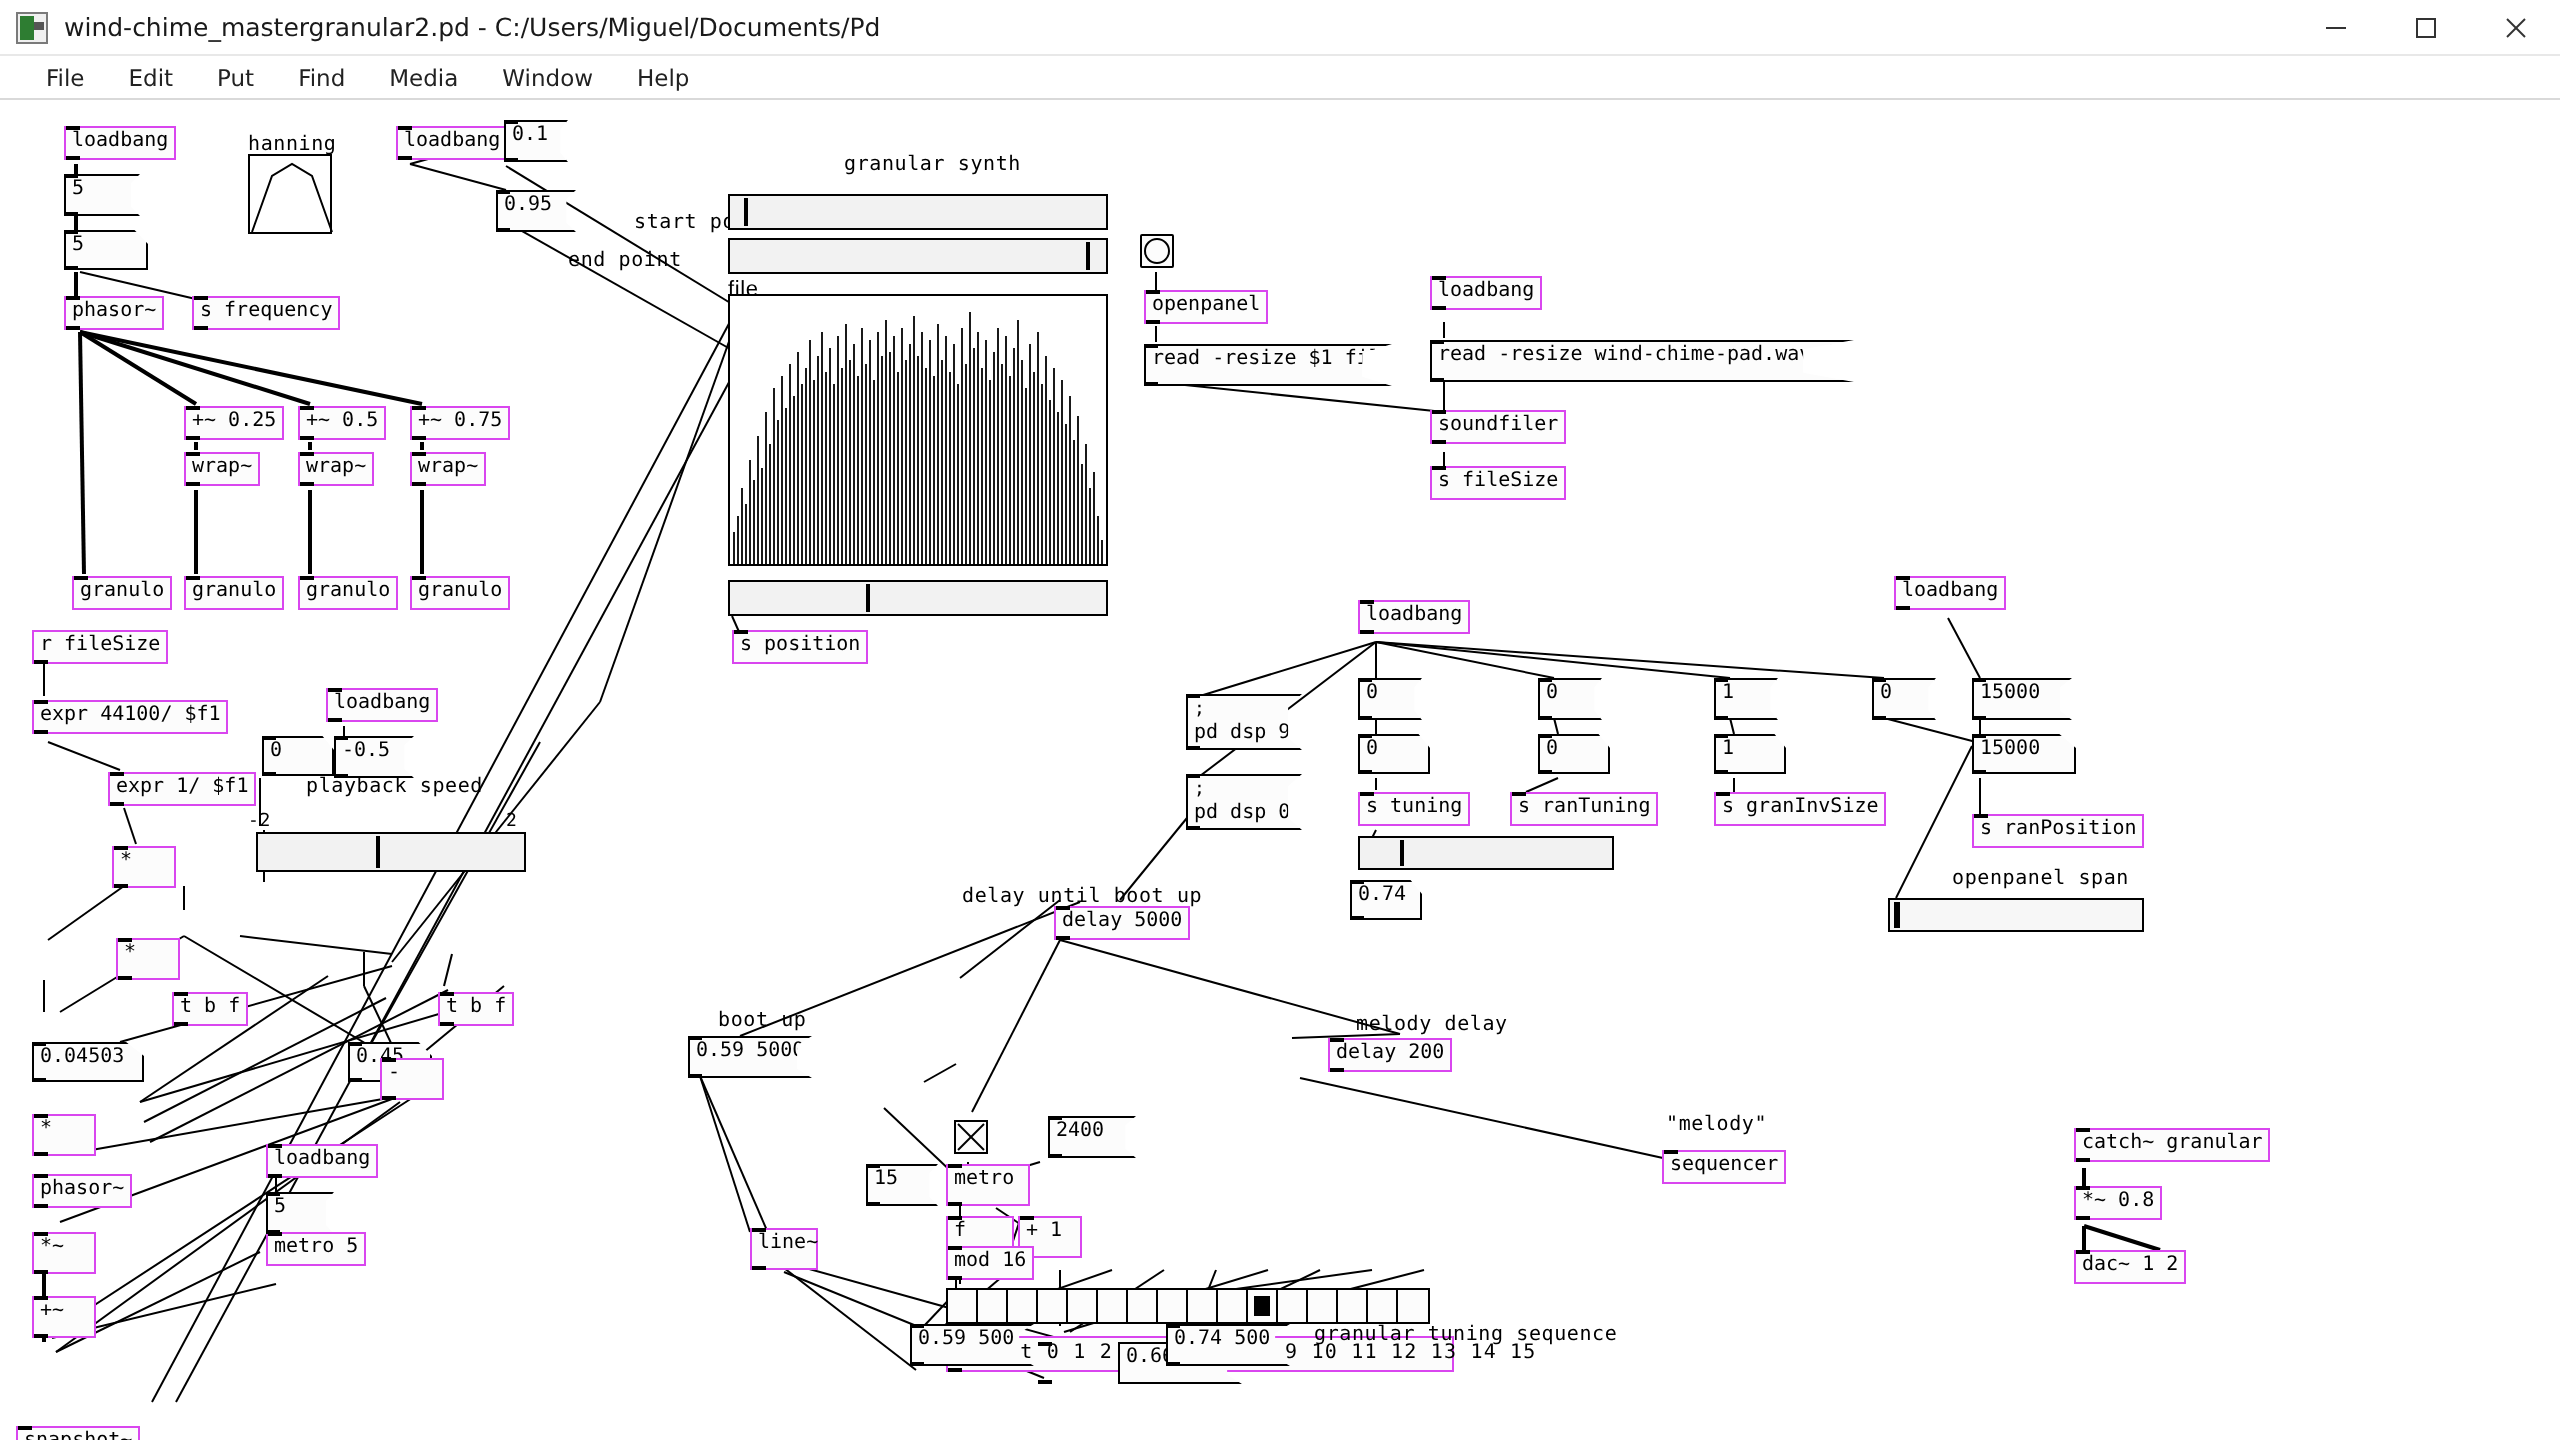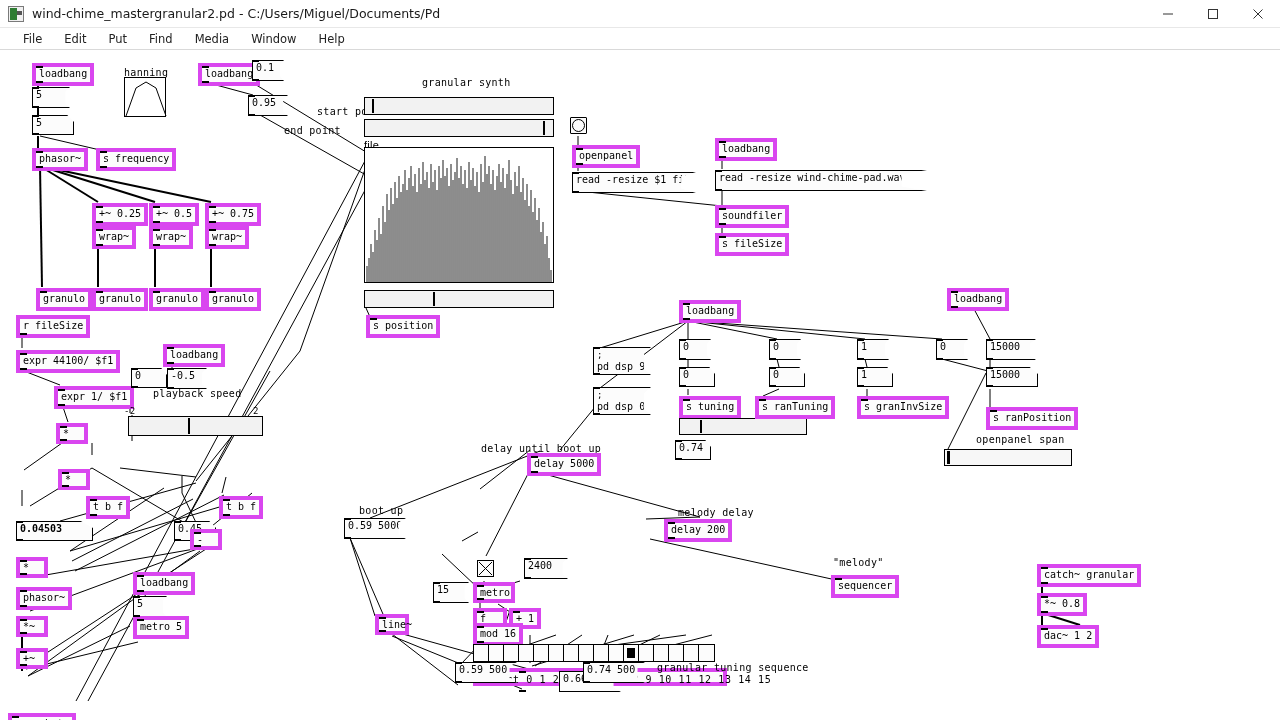--- a/index.html
+++ b/index.html
@@ -64,21 +64,21 @@
   .pd {
     position: absolute;
     font-family: "DejaVu Sans Mono", monospace;
     font-size: 10px;
     line-height: 1;
     color: #000;
     white-space: nowrap;
     background: #fcfcfc;
   }
   .obj {
-    border: 4px solid #d946ef;
+    border: 1px solid #d946ef;
     padding: 2px 3px 3px 3px;
     background: #fcfcfc;
   }
   
   .obj::before, .obj::after {
     content: ""; position: absolute; width: 7px; height: 2px; background: #000;
   }
   .obj::before { left: 0; top: -1px; }
   .obj::after  { left: 0; bottom: -1px; }
   .obj.no-out::after { display: none; }
@@ -460,21 +460,21 @@
 </div>
 <div class="pd obj" style="left:54px; top:335px;">
   <span>expr 1/ $f1</span>
 </div>
 
 <div class="pd obj" style="left:56px; top:372px; width:32px; height:21px;">
   <span>*</span>
 </div>
 
 <div class="numwrap" style="left:16px; top:470px; width:56px; height:20px;">
-  <div class="pd num" style="width:77px; height:20px;font-weight:bold;">
+  <div class="pd num" style="width:56px; height:20px;">
     <span>0.04503</span>
   </div>
 </div>
 
 <div class="pd obj" style="left:86px; top:445px;">
   <span>t b f</span>
 </div>
 
 <div class="pd obj" style="left:16px; top:506px; width:32px; height:21px;">
   <span>*</span>

